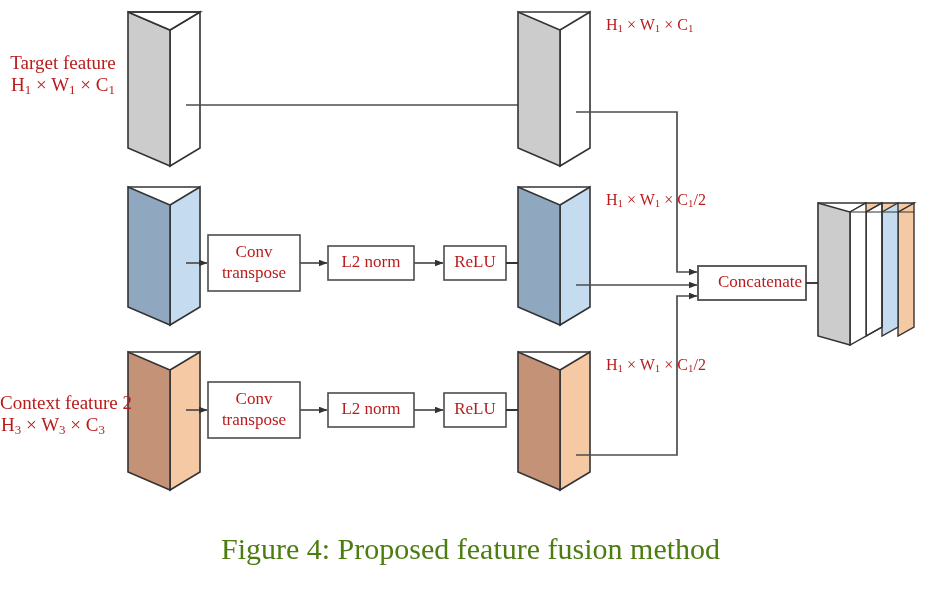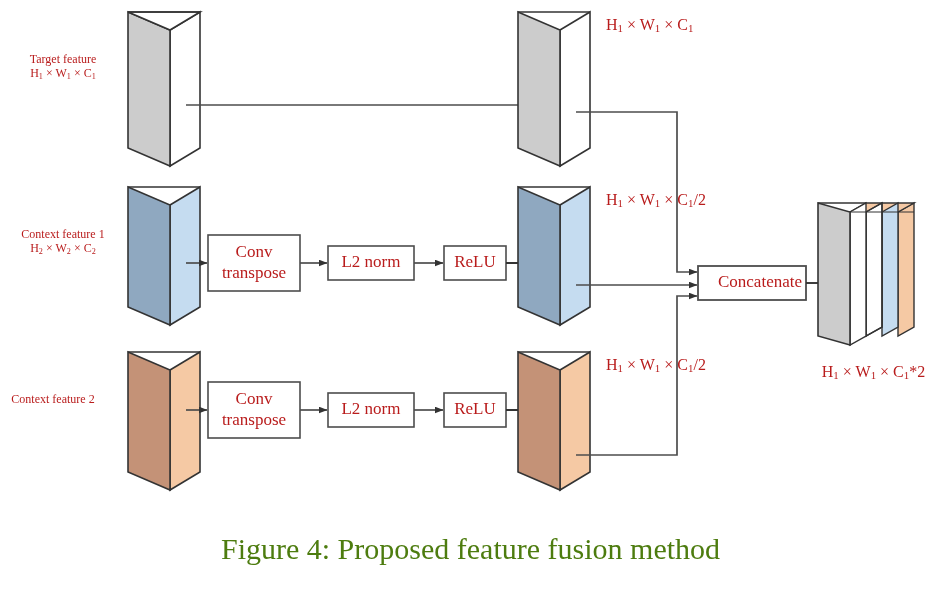--- a/index.html
+++ b/index.html
@@ -25,21 +25,21 @@
     top: 0;
   }
   .txt {
     position: absolute;
     font-family: "Liberation Serif", "DejaVu Serif", serif;
     color: #b91c1c;
     white-space: nowrap;
     line-height: 1.18;
   }
   .lbl-left {
-    font-size: 12px;
+    font-size: 19px;
     text-align: center;
   }
   .lbl-dim {
     font-size: 16px;
   }
   .box-label {
     font-size: 17px;
     text-align: center;
     line-height: 1.22;
   }
@@ -181,50 +181,47 @@
   </div>
 
   <div class="txt lbl-dim" style="left:606px; top:16px;">
     <span>H</span><sub>1</sub>
     <span>×</span>
     <span>W</span><sub>1</sub>
     <span>×</span>
     <span>C</span><sub>1</sub><span></span>
   </div>
 
-  <div class="txt lbl-left" style="left:0px; top:227px; width:126px;">
-    <div>Context feature 1</div>
-    <div>
-      <span>H</span><sub>2</sub>
-      <span>×</span>
-      <span>W</span><sub>2</sub>
-      <span>×</span>
-      <span>C</span><sub>2</sub>
-    </div>
-  </div>
 
   <div class="txt box-label" style="left:208px; top:242px; width:92px;">
     <div>Conv</div>
     <div>transpose</div>
   </div>
 
   <div class="txt box-label" style="left:328px; top:252px; width:86px;">L2 norm</div>
 
   <div class="txt box-label" style="left:444px; top:252px; width:62px;">ReLU</div>
 
   <div class="txt lbl-dim" style="left:606px; top:191px;">
     <span>H</span><sub>1</sub>
     <span>×</span>
     <span>W</span><sub>1</sub>
     <span>×</span>
     <span>C</span><sub>1</sub><span>/2</span>
   </div>
 
   <div class="txt lbl-left" style="left:0px; top:392px; width:106px;">
     <div>Context feature 2</div>
+    <div>
+      <span>H</span><sub>3</sub>
+      <span>×</span>
+      <span>W</span><sub>3</sub>
+      <span>×</span>
+      <span>C</span><sub>3</sub>
+    </div>
   </div>
 
   <div class="txt box-label" style="left:208px; top:389px; width:92px;">
     <div>Conv</div>
     <div>transpose</div>
   </div>
 
   <div class="txt box-label" style="left:328px; top:399px; width:86px;">L2 norm</div>
 
   <div class="txt box-label" style="left:444px; top:399px; width:62px;">ReLU</div>
@@ -232,23 +229,16 @@
   <div class="txt lbl-dim" style="left:606px; top:356px;">
     <span>H</span><sub>1</sub>
     <span>×</span>
     <span>W</span><sub>1</sub>
     <span>×</span>
     <span>C</span><sub>1</sub><span>/2</span>
   </div>
 
   <div class="txt box-label" style="left:698px; top:272px; width:124px;">Concatenate</div>
 
-  <div class="txt lbl-dim" style="left:806px; top:363px; width:135px; text-align:center;">
-    <span>H</span><sub>1</sub>
-    <span>×</span>
-    <span>W</span><sub>1</sub>
-    <span>×</span>
-    <span>C</span><sub>1</sub><span>*2</span>
-  </div>
 
   <div class="caption">Figure 4: Proposed feature fusion method</div>
 
 </div>
 
 </body></html>

